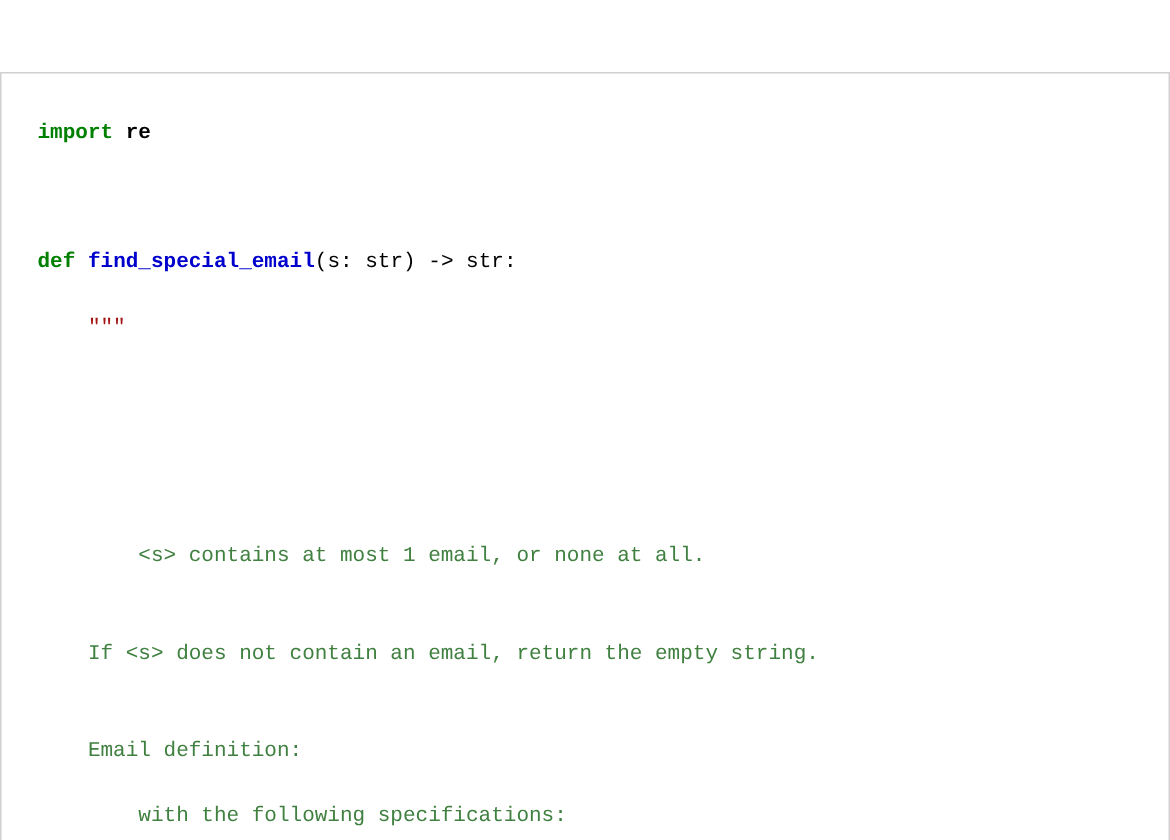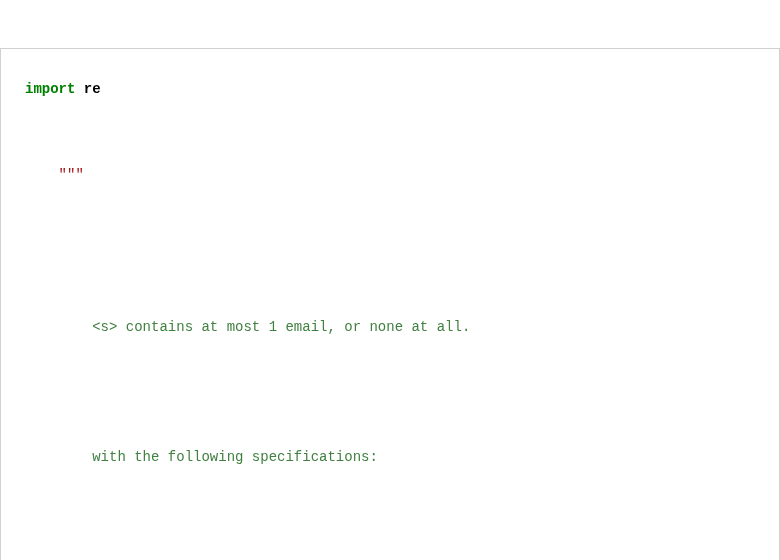--- a/index.html
+++ b/index.html
@@ -46,28 +46,30 @@
     line-height: 1;
   }
 </style>
 </head>
 <body>
 
 <div class="editor">
 <div class="line"><span class="kw">import</span><span> </span><span class="mod">re</span></div>
 <div class="line"></div>
 <div class="line"></div>
+<div class="line"><span class="kw">def</span><span> </span><span class="fnname bold" style="color:#0000cc">find_special_email</span><span class="punct">(</span><span class="arg">s</span><span class="punct">: </span><span class="type">str</span><span class="punct">) </span><span class="punct">-&gt; </span><span class="type">str</span><span class="punct">:</span></div>
 <div class="line"><span>    </span><span class="docq">"""</span></div>
 <div class="line doc"><span>    </span></div>
 <div class="line doc"></div>
 <div class="line doc"><span>    </span></div>
 <div class="line doc"><span>    </span><span>    &lt;s&gt; contains at most 1 email, or none at all.</span></div>
 <div class="line doc"></div>
+<div class="line doc"><span>    </span><span>If &lt;s&gt; does not contain an email, return the empty string.</span></div>
 <div class="line doc"></div>
-<div class="line doc"><span>    </span></div>
+<div class="line doc"><span>    </span><span>Email definition:</span></div>
 <div class="line doc"><span>    </span><span>    with the following specifications:</span></div>
 <div class="line doc"></div>
 
 
 
 
 
 
 
 

